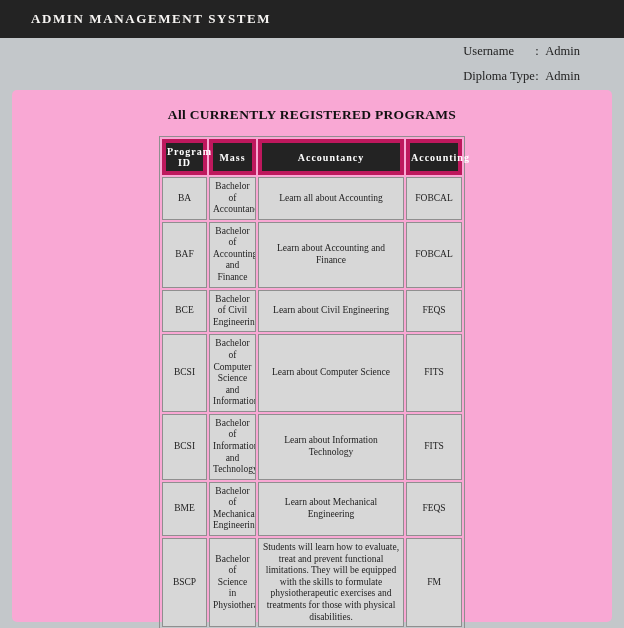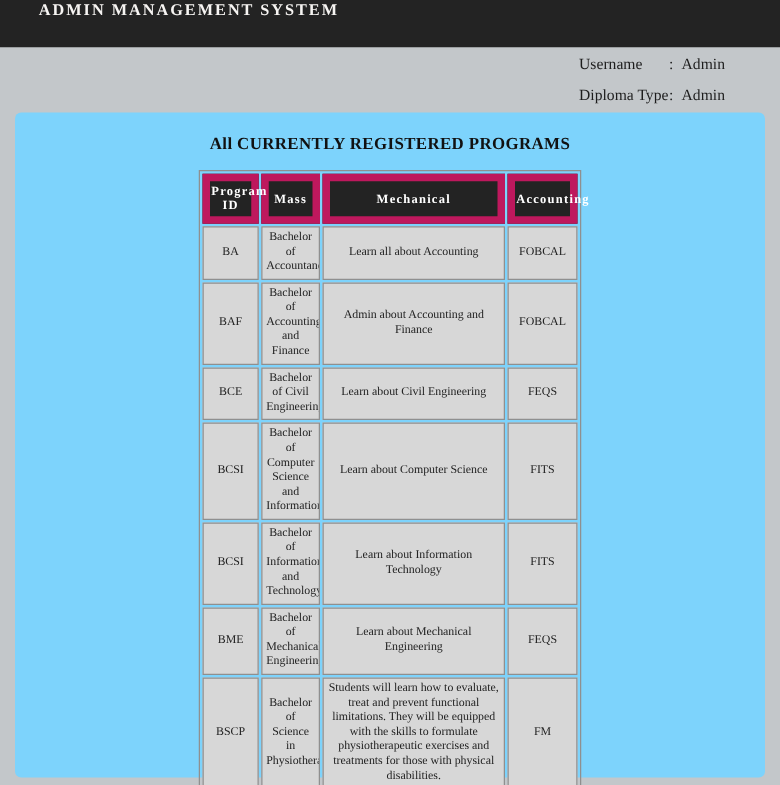--- a/index.html
+++ b/index.html
@@ -7,21 +7,21 @@
     width: 624px; height: 628px;
     font-family: "Liberation Serif", serif;
     background: #c3c7ca;
     overflow: hidden;
   }
   
   .topbar {
     height: 38px;
     background: #232323;
     display: flex;
-    align-items: flex-start;
+    align-items: center;
     padding-left: 31px;
   }
   .topbar .app-title {
     color: #f6f4f2;
     font-size: 13px;
     font-weight: bold;
     letter-spacing: 1.6px;
   }
   
   .userbar {
@@ -36,21 +36,21 @@
     grid-template-columns: 72px 10px auto;
     row-gap: 10px;
     margin-right: 44px;
     font-size: 12.5px;
     color: #1d1d1d;
   }
   
   .panel {
     margin: 0 12px;
     height: 532px;
-    background: #7dd3fc;
+    background: #f9a8d4;
     border-radius: 5px;
     padding-top: 17px;
   }
   .section-title {
     text-align: center;
     font-size: 13.5px;
     font-weight: bold;
     color: #111;
     letter-spacing: 0.3px;
   }
@@ -67,21 +67,21 @@
   table.programs col.c-name { width: 47px; }
   table.programs col.c-desc { width: 146px; }
   table.programs col.c-dept { width: 56px; }
   table.programs th {
     background: #232323;
     color: #ffffff;
     font-size: 10px;
     font-weight: bold;
     letter-spacing: 1px;
     padding: 3px 1px;
-    border: 6px solid #be185d;
+    border: 4px solid #be185d;
     text-align: center;
     vertical-align: middle;
   }
   table.programs td {
     background: #d7d7d7;
     font-size: 9.5px;
     color: #222;
     text-align: center;
     vertical-align: middle;
     padding: 3px 3px;
@@ -116,35 +116,35 @@
     <colgroup>
         <col class="c-id">
         <col class="c-name">
         <col class="c-desc">
         <col class="c-dept">
       </colgroup>
     <thead>
       <tr>
         <th>Program ID</th>
         <th>Mass</th>
-        <th>Mechanical</th>
+        <th>Accountancy</th>
         <th>Accounting</th>
       </tr>
     </thead>
     <tbody>
       <tr>
         <td>BA</td>
         <td>Bachelor of Accountancy</td>
         <td>Learn all about Accounting</td>
         <td>FOBCAL</td>
       </tr>
       <tr>
         <td>BAF</td>
         <td>Bachelor of Accounting and Finance</td>
-        <td>Admin about Accounting and Finance</td>
+        <td>Learn about Accounting and Finance</td>
         <td>FOBCAL</td>
       </tr>
       <tr>
         <td>BCE</td>
         <td>Bachelor of Civil Engineering</td>
         <td>Learn about Civil Engineering</td>
         <td>FEQS</td>
       </tr>
       <tr>
         <td>BCSI</td>

